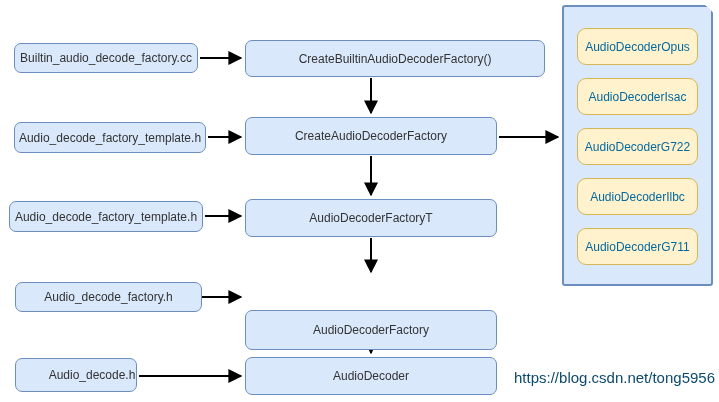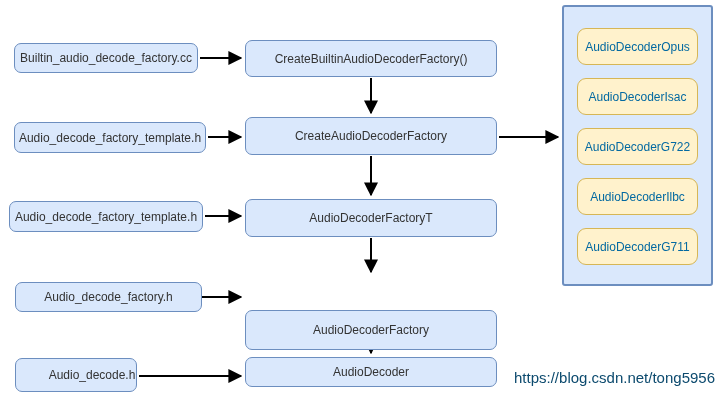--- a/index.html
+++ b/index.html
@@ -2,20 +2,21 @@
 <html><head>
 <meta charset="utf-8">
 <style>
   html,body{margin:0;padding:0;background:#fff;}
   #canvas{
     position:relative;
     width:719px;height:402px;
     background:#ffffff;
     font-family:"Liberation Sans", sans-serif;
     overflow:hidden;
+    border-radius:31px;
   }
   .box{
     position:absolute;
     box-sizing:border-box;
     display:flex;align-items:center;justify-content:center;
     text-align:center;
     font-size:12px;color:#333;
     background:#dae8fc;
     border:1.5px solid #6c8ebf;
     border-radius:7px;
@@ -77,25 +78,25 @@
 
     <line x1="499" y1="137" x2="558" y2="137" stroke="#000" stroke-width="2" marker-end="url(#ah)"></line>
   </svg>
 
   <div class="box file-box" style="left:14px;top:43px;width:184px;height:30px;">Builtin_audio_decode_factory.cc</div>
   <div class="box file-box" style="left:14px;top:122px;width:192px;height:31px;">Audio_decode_factory_template.h</div>
   <div class="box file-box" style="left:9px;top:201px;width:194px;height:31px;">Audio_decode_factory_template.h</div>
   <div class="box file-box" style="left:15px;top:282px;width:187px;height:30px;">Audio_decode_factory.h</div>
   <div class="box file-box" style="left:15px;top:358px;width:122px;height:34px;padding-left:32px;">Audio_decode.h</div>
 
-  <div class="box node-box" style="left:245px;top:40px;width:252px;height:37px;">CreateBuiltinAudioDecoderFactory()</div>
+  <div class="box node-box" style="left:245px;top:40px;width:300px;height:37px;">CreateBuiltinAudioDecoderFactory()</div>
   <div class="box node-box" style="left:245px;top:117px;width:252px;height:38px;">CreateAudioDecoderFactory</div>
   <div class="box node-box" style="left:245px;top:199px;width:252px;height:38px;">AudioDecoderFactoryT</div>
   <div class="box node-box" style="left:245px;top:276px;width:252px;height:40px;margin-top:34px;">AudioDecoderFactory</div>
-  <div class="box node-box" style="left:245px;top:357px;width:252px;height:30px;">AudioDecoder</div>
+  <div class="box node-box" style="left:245px;top:357px;width:252px;height:38px;">AudioDecoder</div>
 
   <div class="panel">
     <div class="decoder-box" style="top:21px;">AudioDecoderOpus</div>
     <div class="decoder-box" style="top:71px;">AudioDecoderIsac</div>
     <div class="decoder-box" style="top:121px;">AudioDecoderG722</div>
     <div class="decoder-box" style="top:171px;">AudioDecoderIlbc</div>
     <div class="decoder-box" style="top:221px;">AudioDecoderG711</div>
   </div>
 
   <div class="watermark">https://blog.csdn.net/tong5956</div>

